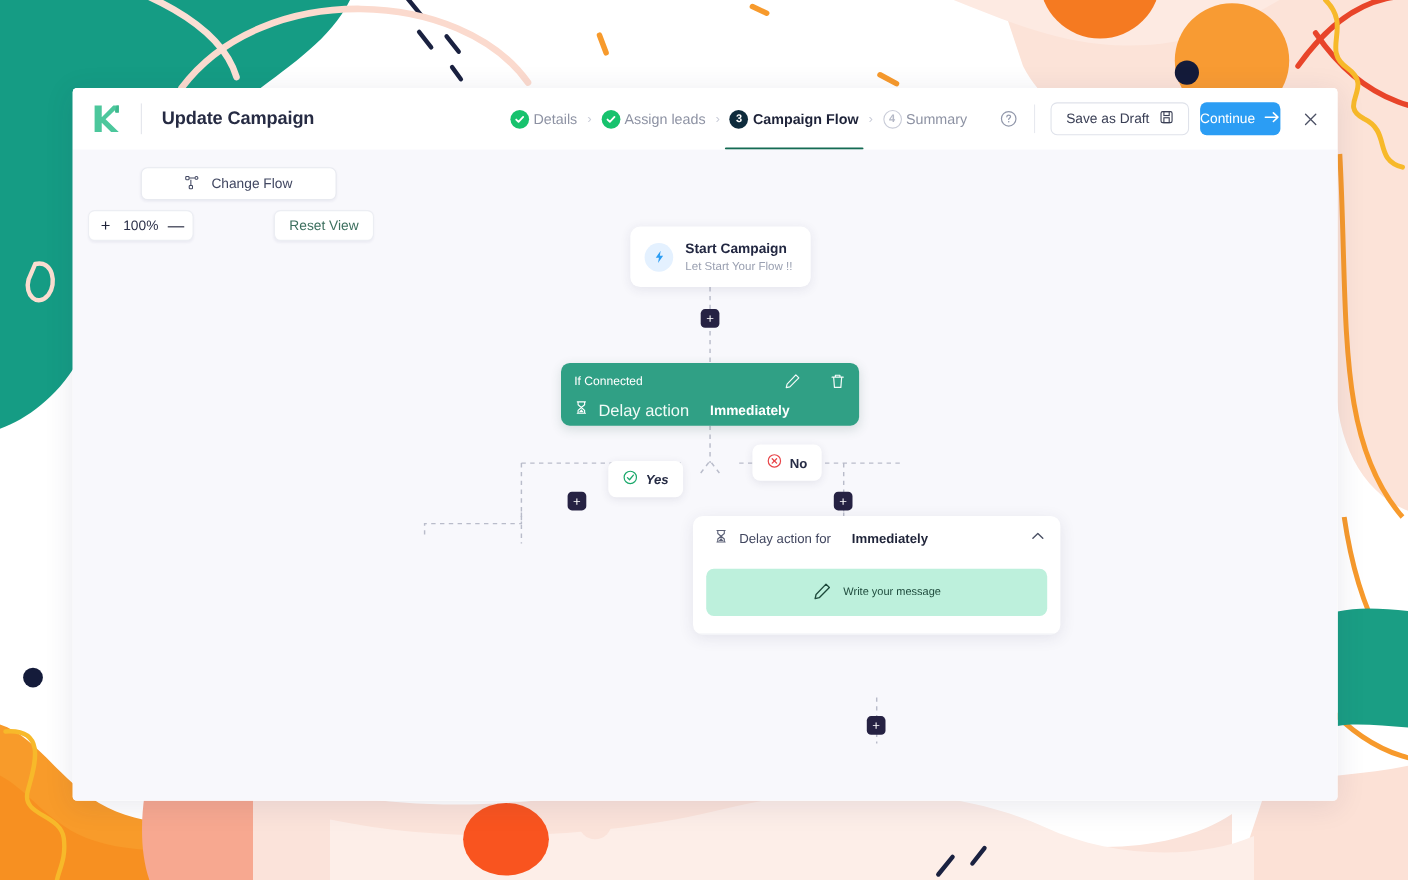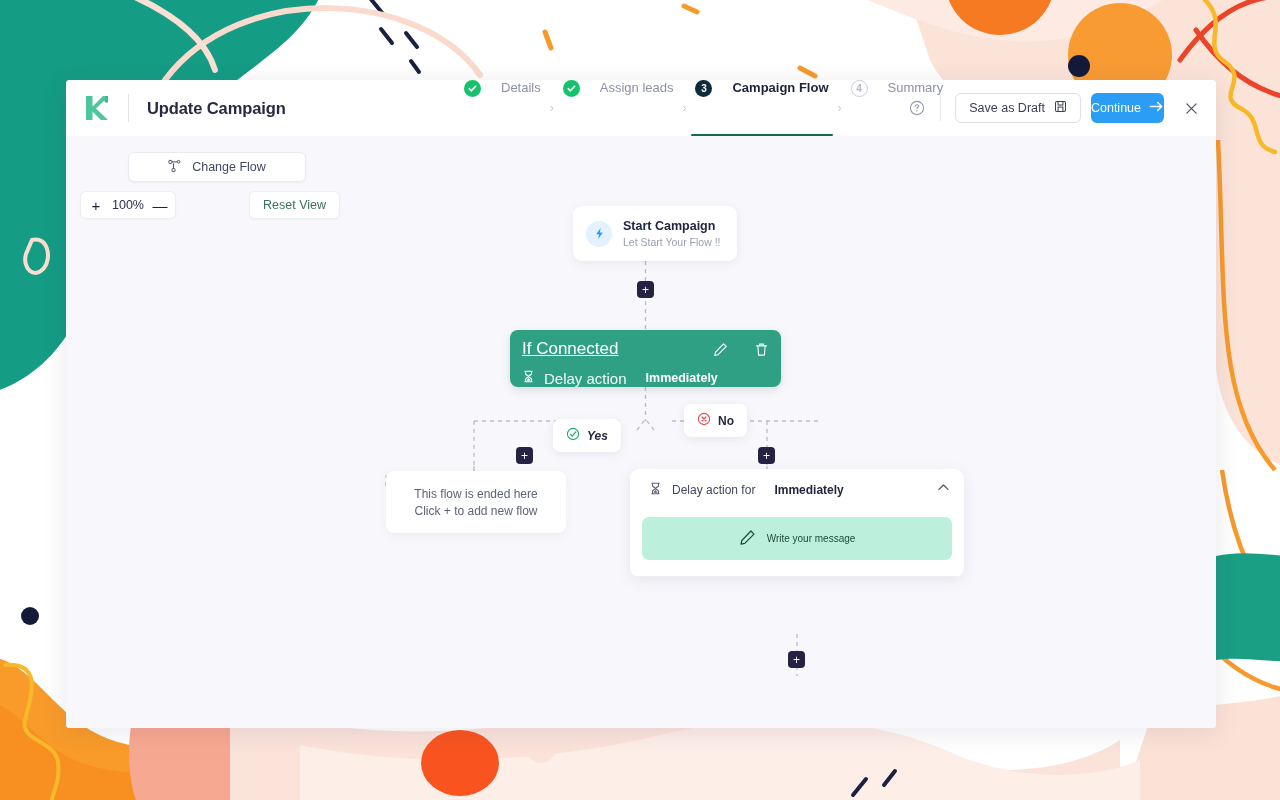--- a/index.html
+++ b/index.html
@@ -34,21 +34,21 @@
     background:#fff;
     position: relative;
   }
   .logo { width: 34px; height: 34px; display:flex; align-items:center; justify-content:center; }
   .hdr-divider { width:1px; height:28px; background:#e3e5ec; margin:0 18px 0 14px; }
   .hdr-title {
     font-size: 16.5px; font-weight: 700; color:#262b43; letter-spacing:-0.1px;
   }
 
   .stepper { display:flex; align-items:center; position:absolute; left:398px; top:0; height:56px; }
-  .step { display:flex; gap:20px; position:relative; height:56px; }
+  .step { display:flex; align-items:center; gap:4px; position:relative; height:56px; }
   .step-sep { color:#c9ccd8; font-size:12px; margin:0 9px; }
   .step-badge { width:17px; height:17px; border-radius:50%; display:flex; align-items:center; justify-content:center; flex:0 0 17px; }
   .step-badge.done { background:#17c26d; }
   .step-badge.active { background:#0e2b3c; color:#fff; font-size:10px; font-weight:700; }
   .step-badge.todo { border:1.4px solid #c9ccd8; color:#b4b8c6; font-size:10px; font-weight:600; }
   .step-label { font-size:13px; color:#8d92a3; white-space:nowrap; }
   .step.is-active .step-label { color:#1d2238; font-weight:700; }
   .step-underline { position:absolute; left:-4px; right:-4px; bottom:0; height:2.5px; background:#146b53; border-radius:2px; }
 
   .hdr-right { margin-left:auto; display:flex; align-items:center; gap:0; padding-right:16px; }
@@ -116,21 +116,21 @@
   .start-title { font-size:12.5px; font-weight:700; color:#222741; line-height:1.35; }
   .start-sub { font-size:10.5px; color:#9aa0b1; line-height:1.35; }
 
   .cond-node {
     left:444px; top:194px; width:271px; height:57px;
     background:#30a085; border-radius:8px;
     box-shadow:0 3px 10px rgba(45,90,75,.16);
     padding:9px 12px 0 12px; color:#fff;
   }
   .cond-row1 { display:flex; align-items:center; }
-  .cond-title { font-size:17px; font-weight:500;text-decoration:underline; }
+  .cond-title { font-size:11px; font-weight:500; }
   .cond-acts { margin-left:auto; display:flex; align-items:center; gap:26px; }
   .icon-btn { cursor:pointer; display:flex; align-items:center; justify-content:center; opacity:.95; }
   .cond-row2 { display:flex; align-items:center; gap:9px; margin-top:10px; }
   .cond-delay { font-size:15px; color:#f0fbf7; }
   .cond-val { font-size:12.5px; font-weight:700; color:#fff; margin-left:10px; }
 
   .pill {
     position:absolute; height:33px;
     background:#fff; border-radius:7px;
     box-shadow:0 2px 8px rgba(45,45,90,.10);
@@ -448,24 +448,20 @@
             <path d="M5.7,5.7 L10.3,10.3 M10.3,5.7 L5.7,10.3" stroke="#e8464a" stroke-width="1.35" stroke-linecap="round"></path>
           </svg>
         </span>
         <span>No</span>
       </div>
 
       <div class="plus" style="left:450px; top:311px;">+</div>
 
       <div class="plus" style="left:692px; top:311px;">+</div>
 
-      <div class="node end-box">
-        <div class="end-line">This flow is ended here</div>
-        <div class="end-line">Click + to add new flow</div>
-      </div>
 
       <div class="node msg-card">
 
         <div class="msg-delay">
           <span>
             <svg width="13" height="13" viewBox="0 0 14 14">
               <path d="M3,1.4 L11,1.4 M3,12.6 L11,12.6 M3.8,1.4 L3.8,4.3 L7,7 L10.2,4.3 L10.2,1.4 M3.8,12.6 L3.8,9.7 L7,7 L10.2,9.7 L10.2,12.6" fill="none" stroke="#5c6177" stroke-width="1.1" stroke-linecap="round" stroke-linejoin="round"></path>
               <path d="M4.6,11.6 L9.4,11.6 L7,8.6 Z" fill="#5c6177"></path>
             </svg>
           </span>

